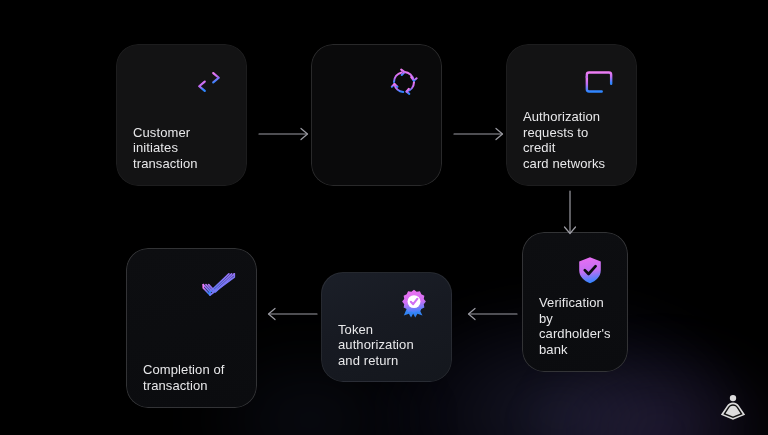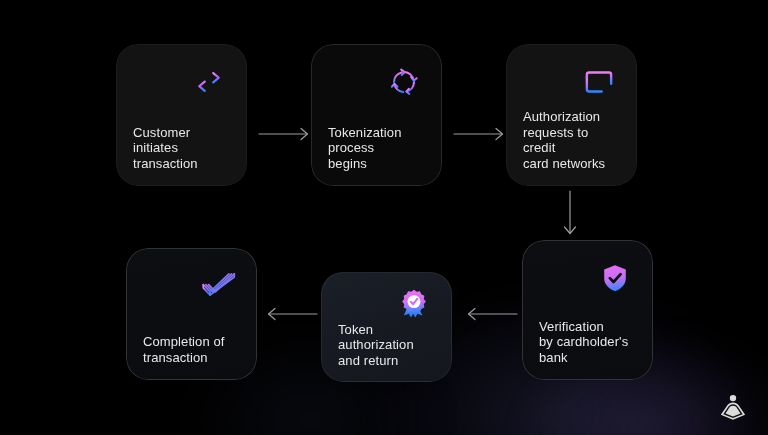--- a/index.html
+++ b/index.html
@@ -139,23 +139,20 @@
             <path d="M32.5 20 A12.5 12.5 0 0 1 23 32"></path>
             <path d="M19 32.5 A12.5 12.5 0 0 1 8 22.5"></path>
             <path d="M7.5 20 A12.5 12.5 0 0 1 17 8"></path>
             <path d="M16.5 4.5 L20.8 7.6 L17.2 11.2"></path>
             <path d="M29 14 L32.3 18.4 L35.8 15.4"></path>
             <path d="M26.6 34.8 L23.2 32.2 L26 28.6"></path>
             <path d="M11.8 26 L8.1 22.6 L4.8 26"></path>
           </g>
         </svg>
       </div>
-      <div class="card-label">Tokenization
-process
-begins</div>
     </div>
   </div>
 
   <div class="card card-dark" style="left:506px; top:44px; width:131px; height:142px;">
     <div class="card-inner">
       <div class="card-icon">
         <svg viewBox="0 0 40 40" width="36" height="36" aria-hidden="true">
           <defs>
             <linearGradient id="gCard" x1="0.1" y1="0" x2="0.2" y2="1">
               <stop offset="0%" stop-color="#f07ef3"></stop>
@@ -171,21 +168,21 @@
             <path d="M24.5 29 H34.5"></path>
           </g>
         </svg>
       </div>
       <div class="card-label">Authorization
 requests to credit
 card networks</div>
     </div>
   </div>
 
-  <div class="card card-outline" style="left:522px; top:240px; width:131px; height:140px;">
+  <div class="card card-outline" style="left:522px; top:232px; width:106px; height:140px;">
     <div class="card-inner">
       <div class="card-icon">
         <svg viewBox="0 0 40 40" width="32" height="34" aria-hidden="true">
           <defs>
             <linearGradient id="gShield" x1="0.3" y1="0" x2="0.45" y2="1">
               <stop offset="0%" stop-color="#e96ef2"></stop>
               <stop offset="55%" stop-color="#c26ff3"></stop>
               <stop offset="100%" stop-color="#2f86ff"></stop>
             </linearGradient>
           </defs>
@@ -220,21 +217,21 @@
           <circle cx="20" cy="17.2" r="7.6" fill="#ffffff"></circle>
           <path d="M16.3 17.4 L19 20.2 L24 13.8" fill="none" stroke="#d06ff3" stroke-width="2.4" stroke-linecap="round" stroke-linejoin="round"></path>
         </svg>
       </div>
       <div class="card-label">Token
 authorization
 and return</div>
     </div>
   </div>
 
-  <div class="card card-outline" style="left:126px; top:248px; width:131px; height:132px;">
+  <div class="card card-outline" style="left:126px; top:248px; width:131px; height:160px;">
     <div class="card-inner">
       <div class="card-icon">
         <svg viewBox="0 0 44 40" width="40" height="36" aria-hidden="true">
           <defs>
             <linearGradient id="gCheck" x1="0.1" y1="0.15" x2="0.75" y2="0.95">
               <stop offset="0%" stop-color="#ef7bf2"></stop>
               <stop offset="45%" stop-color="#8f72f4"></stop>
               <stop offset="100%" stop-color="#2f86ff"></stop>
             </linearGradient>
           </defs>

